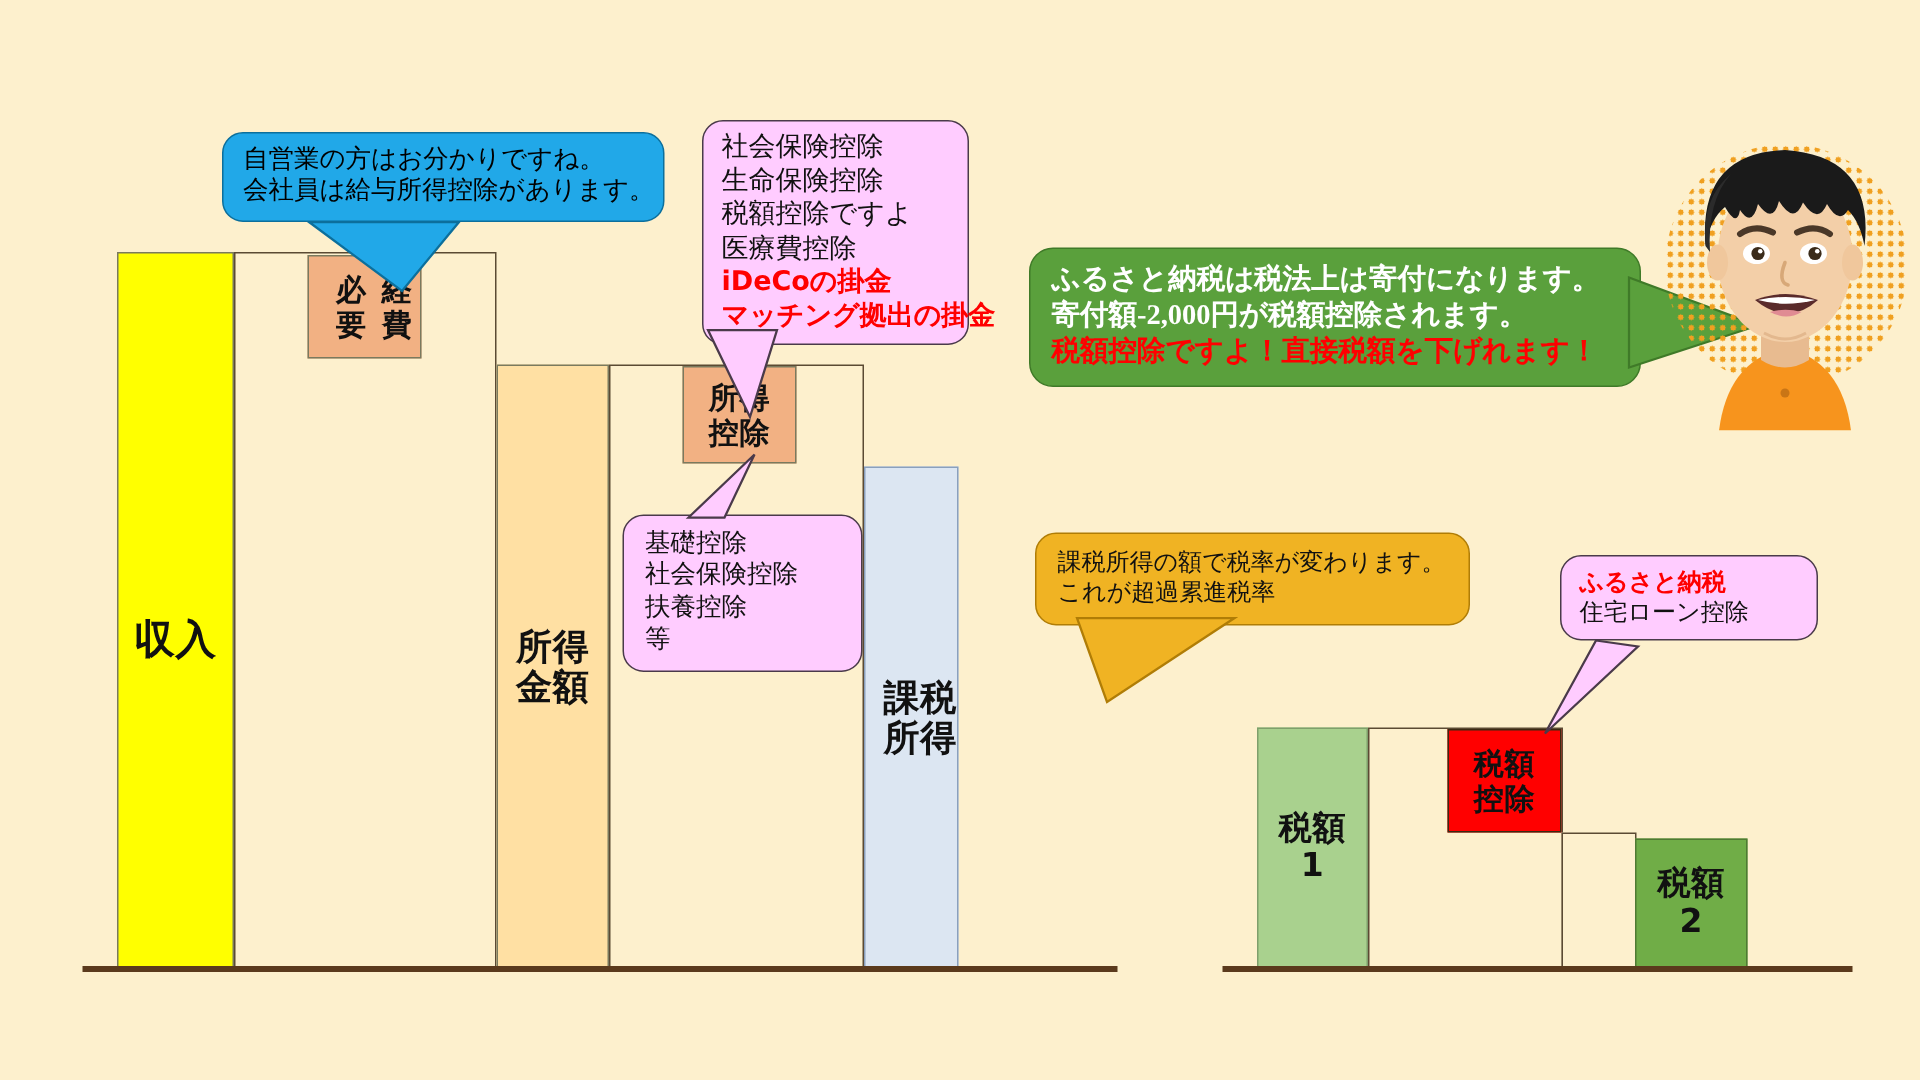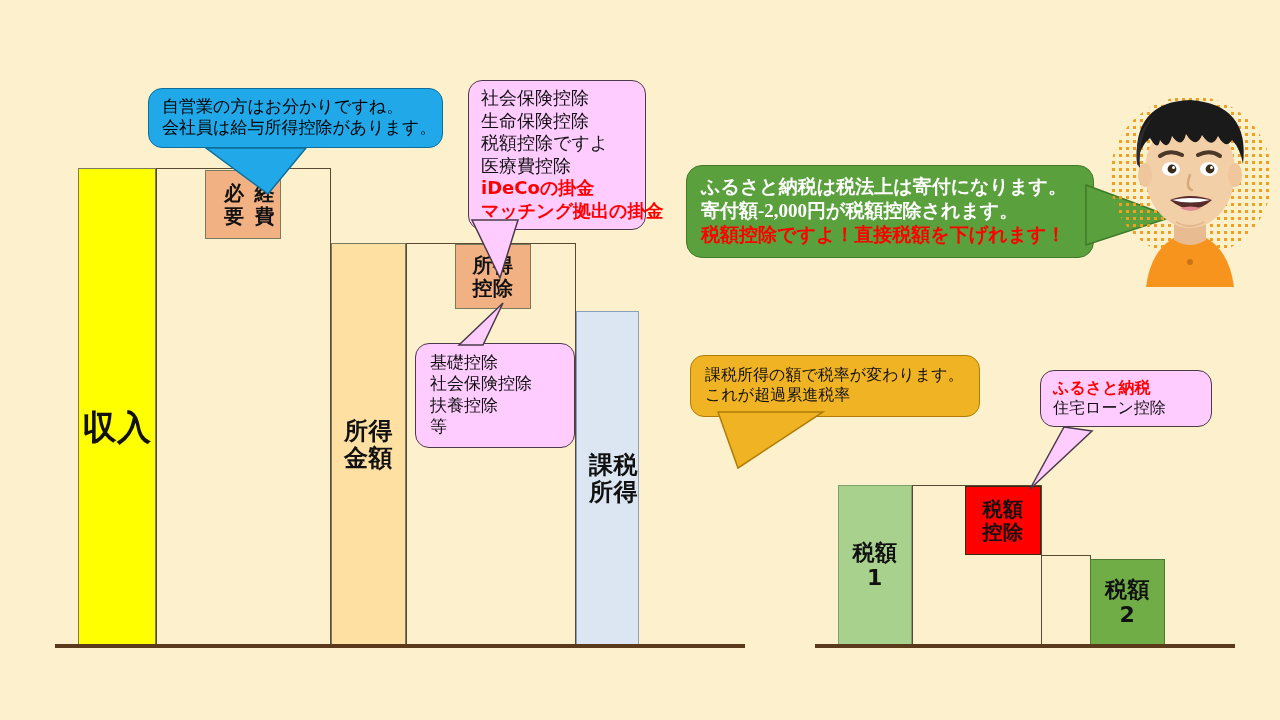--- a/index.html
+++ b/index.html
@@ -56,21 +56,21 @@
   .halftone{position:absolute;border-radius:50%;
      background-image:radial-gradient(#f0a020 38%, transparent 40%);
      background-size:7px 7px;}
 </style>
 </head>
 <body>
 
 <div id="stage">
 
   <div class="bar bar-income" style="left:78px;top:168px;width:78px;height:478px;">
-    <div class="lbl" style="font-size:34px;margin-top:40px;">収入</div>
+    <div class="lbl" style="font-size:27px;margin-top:40px;">収入</div>
   </div>
 
   <div class="bar bar-white" style="left:156px;top:168px;width:175px;height:478px;"></div>
 
   <div class="bar box-orange" style="left:205px;top:170px;width:76px;height:69px;flex-direction:row;padding-left:13px;">
     <div class="lbl" style="font-size:20px;">必要</div>
     <div class="lbl" style="font-size:20px;">経費</div>
   </div>
 
   <div class="bar bar-shotoku" style="left:331px;top:243px;width:75px;height:403px;flex-direction:column;">

